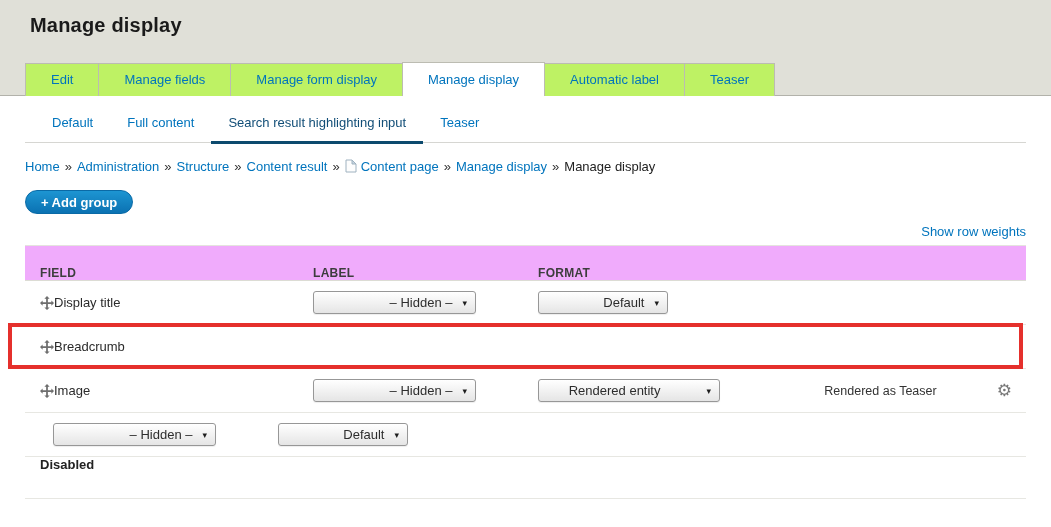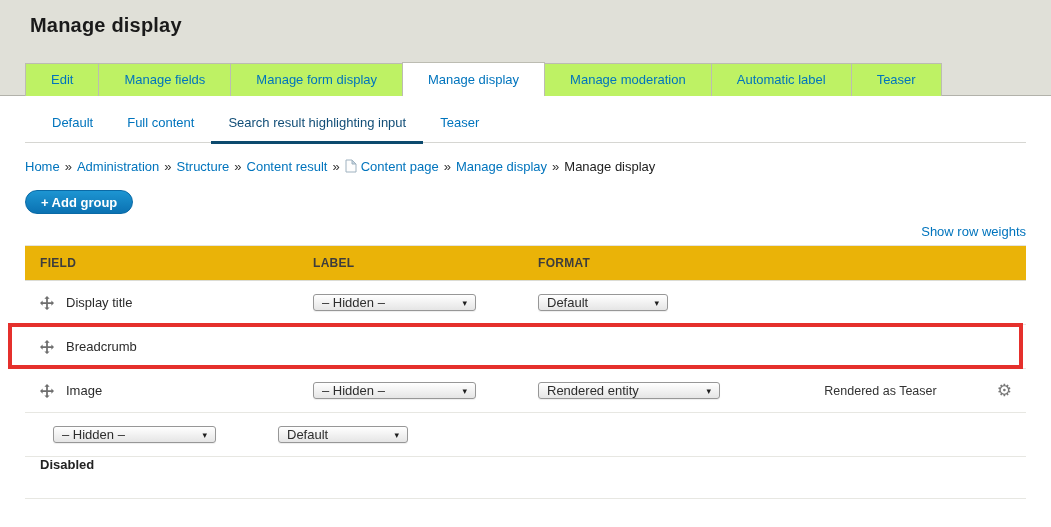--- a/index.html
+++ b/index.html
@@ -33,62 +33,61 @@
   .btn-add-group { display:inline-flex; align-items:center; gap:3px; height:24px; padding:0 15px;
     background:linear-gradient(#1d95d2,#0b72b2); border:1px solid #0a6aa6; border-radius:13px;
     color:#fff; font-weight:bold; font-size:13px; cursor:pointer; }
 
   
   .row-weights { margin:10px 25px 6px; text-align:right; }
   .row-weights a { color:#0074bd; text-decoration:none; cursor:pointer; }
 
   
   .table-wrap { position:relative; margin:0 25px; }
-  .thead { display:flex; align-items:center; height:36px; background:#eab308;
+  .thead { display:flex; align-items:flex-end; height:36px; background:#f0abfc;
     border-top:1px solid #e4e4de; border-bottom:1px solid #dcdcd4;
     font-size:12px; font-weight:bold; color:#3d3d3d; letter-spacing:.3px; }
   .trow { display:flex; align-items:center; height:44px; border-bottom:1px solid #e7e7e2; background:#fff; }
-  .col-field { width:260px; padding-left:15px; display:flex; align-items:center; gap:12px; }
+  .col-field { width:260px; padding-left:15px; display:flex; align-items:center; }
   .col-label { width:225px;margin-left:28px; }
   .col-format { width:235px; }
   .col-summary { width:215px; text-align:center; font-size:12.5px; color:#333; }
   .col-ops { flex:1; text-align:right; padding-right:14px; }
   .thead .col-field { gap:0; }
   .field-name { color:#2b2b2b; }
 
   .drag-handle { display:inline-flex; cursor:move; line-height:0; }
 
-  .select { display:inline-flex; align-items:center; justify-content:space-between;
-    height:17px; border:1px solid #979797; border-radius:3px;
+  .select { display:inline-flex; align-items:center; justify-content:flex-end;
+    height:23px; border:1px solid #979797; border-radius:3px;
     background:linear-gradient(#ffffff,#e5e5e5); padding:0 8px; color:#2d2d2d;
     box-shadow:0 1px 1px rgba(0,0,0,.07); cursor:pointer; }
   .select .arrow { font-size:9px; color:#1d1d1d; margin-left:10px; }
   .w-label { width:163px; }
   .w-default { width:130px; }
-  .w-rendered { width:182px; }
+  .w-rendered { width:182px;gap:36px; }
 
   .gear { font-size:17px; color:#787878; cursor:pointer; line-height:1; display:inline-block; }
 
   .red-outline { position:absolute; left:-17px; top:78px; width:1015px; height:46px;
     border:4px solid #e5302c; pointer-events:none; z-index:5; }
 
   .disabled-row { display:flex; align-items:flex-start; height:42px; border-bottom:1px solid #e7e7e2;
     padding-left:15px; font-weight:bold; color:#222; }
 </style>
 </head>
 <body>
 
 <div class="header">
   <div class="page-title">Manage display</div>
   <div class="tabbar">
     <div class="tab">Edit</div>
     <div class="tab">Manage fields</div>
     <div class="tab">Manage form display</div>
     <div class="tab active">Manage display</div>
-    <div class="tab">Manage moderation</div>
     <div class="tab">Automatic label</div>
     <div class="tab">Teaser</div>
   </div>
 </div>
 
 <div class="subtabs">
   <div class="subtab">Default</div>
   <div class="subtab">Full content</div>
   <div class="subtab active">Search result highlighting input</div>
   <div class="subtab">Teaser</div>

